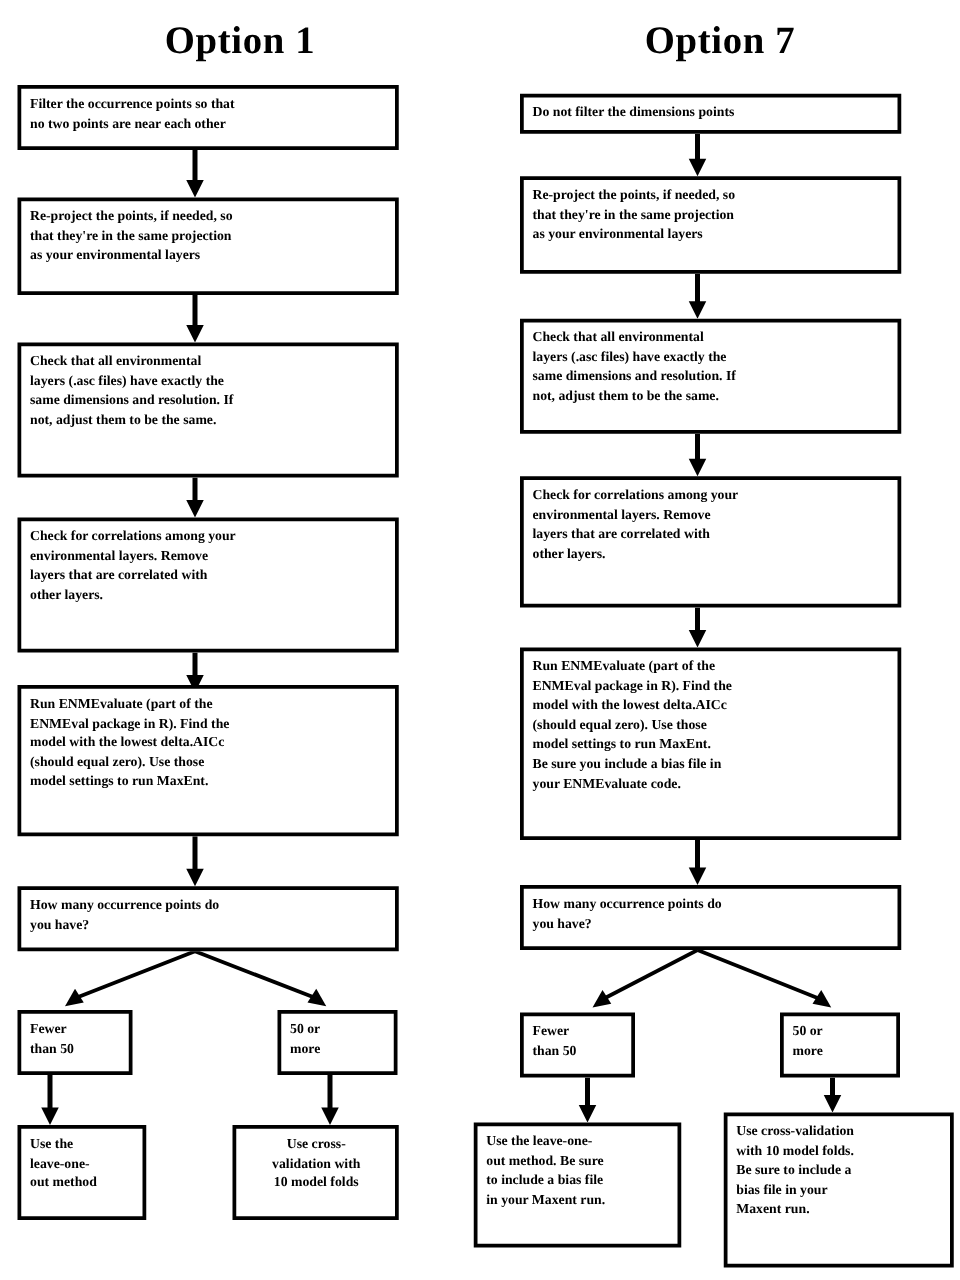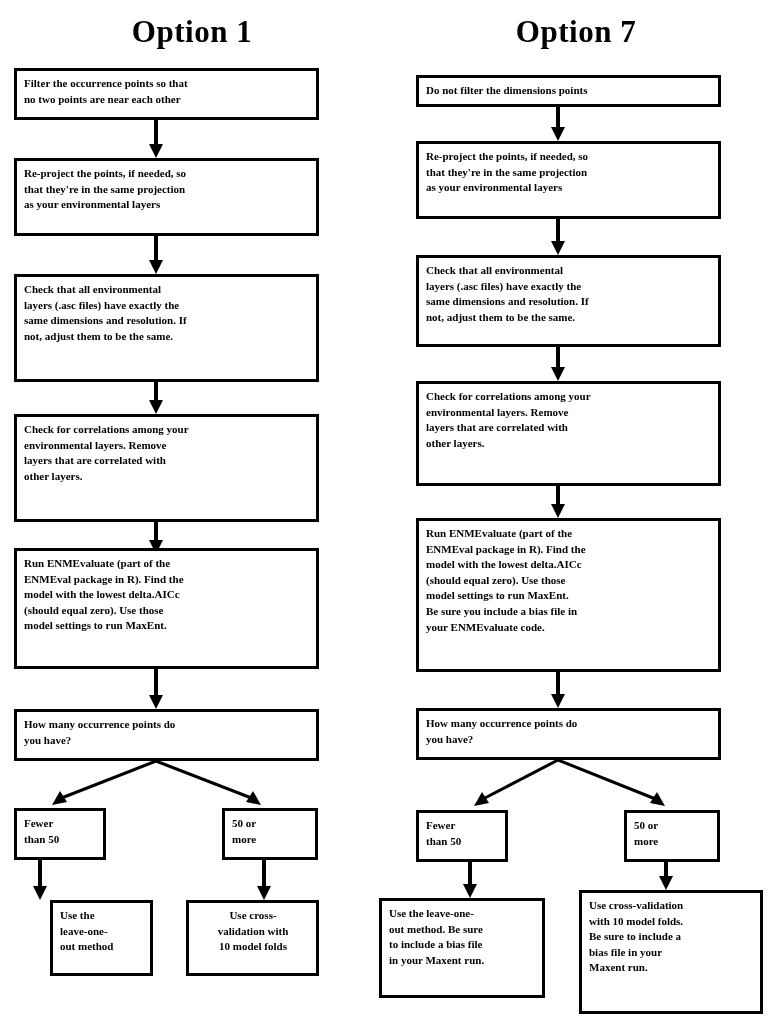--- a/index.html
+++ b/index.html
@@ -139,21 +139,21 @@
       </svg>
   </div>
 
   <div class="arrow" style="left:254px; top:860px;">
     <svg width="20" height="40">
         <line x1="10" y1="0" x2="10" y2="28" stroke="#000" stroke-width="4"></line>
         <polygon points="10,40 3,26 17,26" fill="#000"></polygon>
       </svg>
   </div>
 
-  <div class="node" style="left:14px; top:900px; width:103px; height:76px;margin-left:36px;">Use the
+  <div class="node" style="left:14px; top:900px; width:103px; height:76px;">Use the
 leave-one-
 out method</div>
 
   <div class="node" style="left:186px; top:900px; width:133px; height:76px;text-align:center;">Use cross-
 validation with
 10 model folds</div>
 
 </div>
 
 <div class="column" id="col2">

